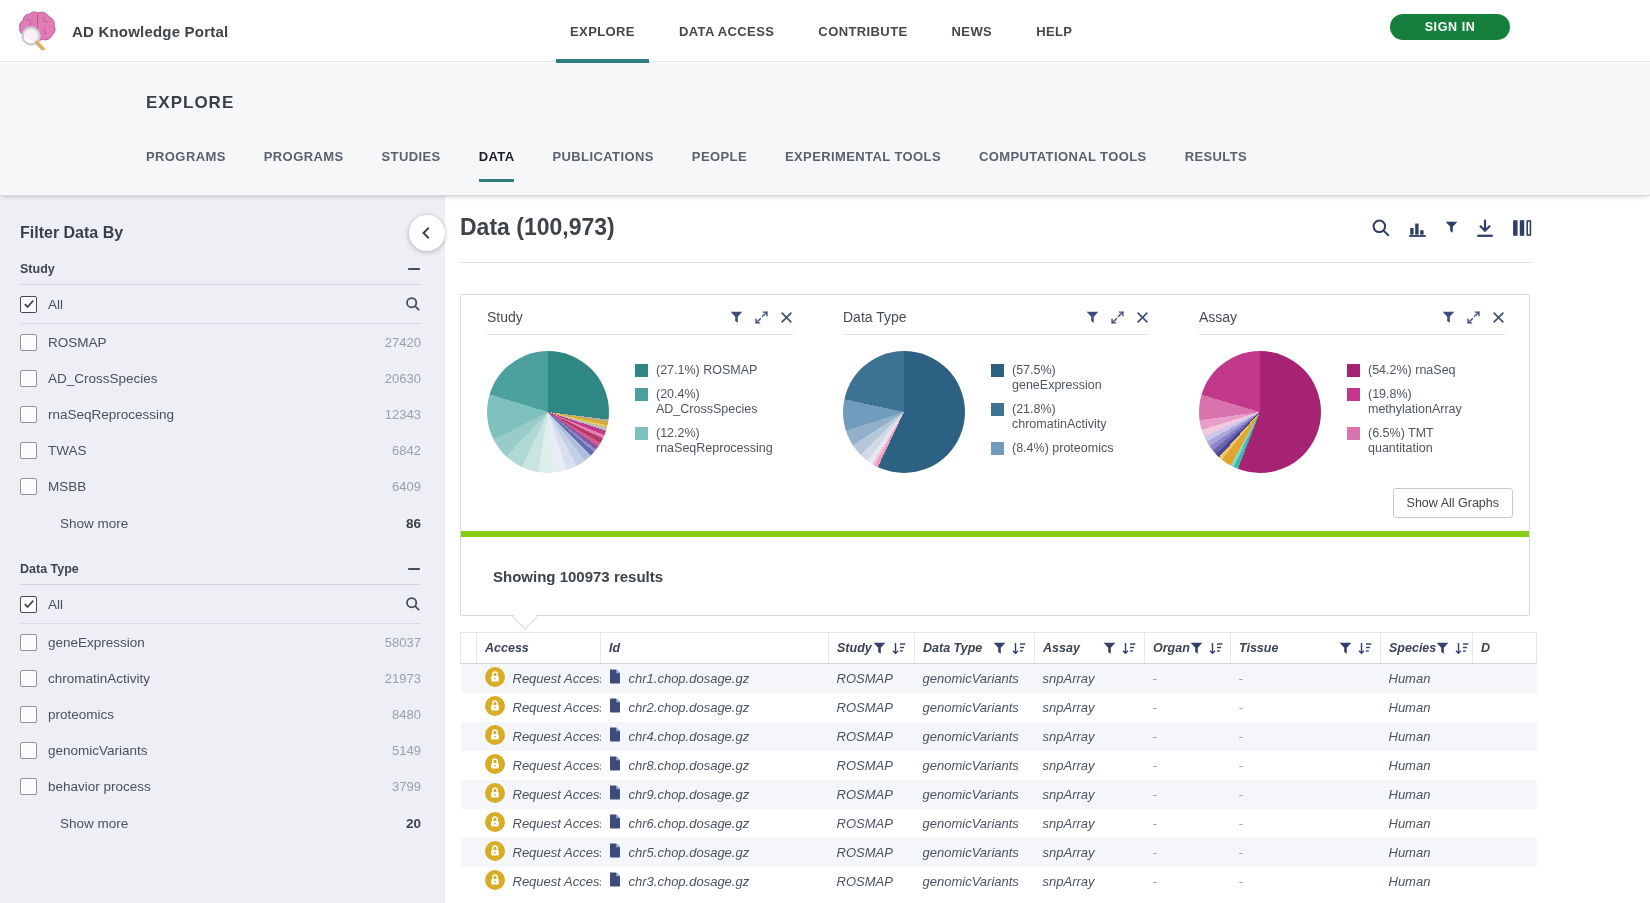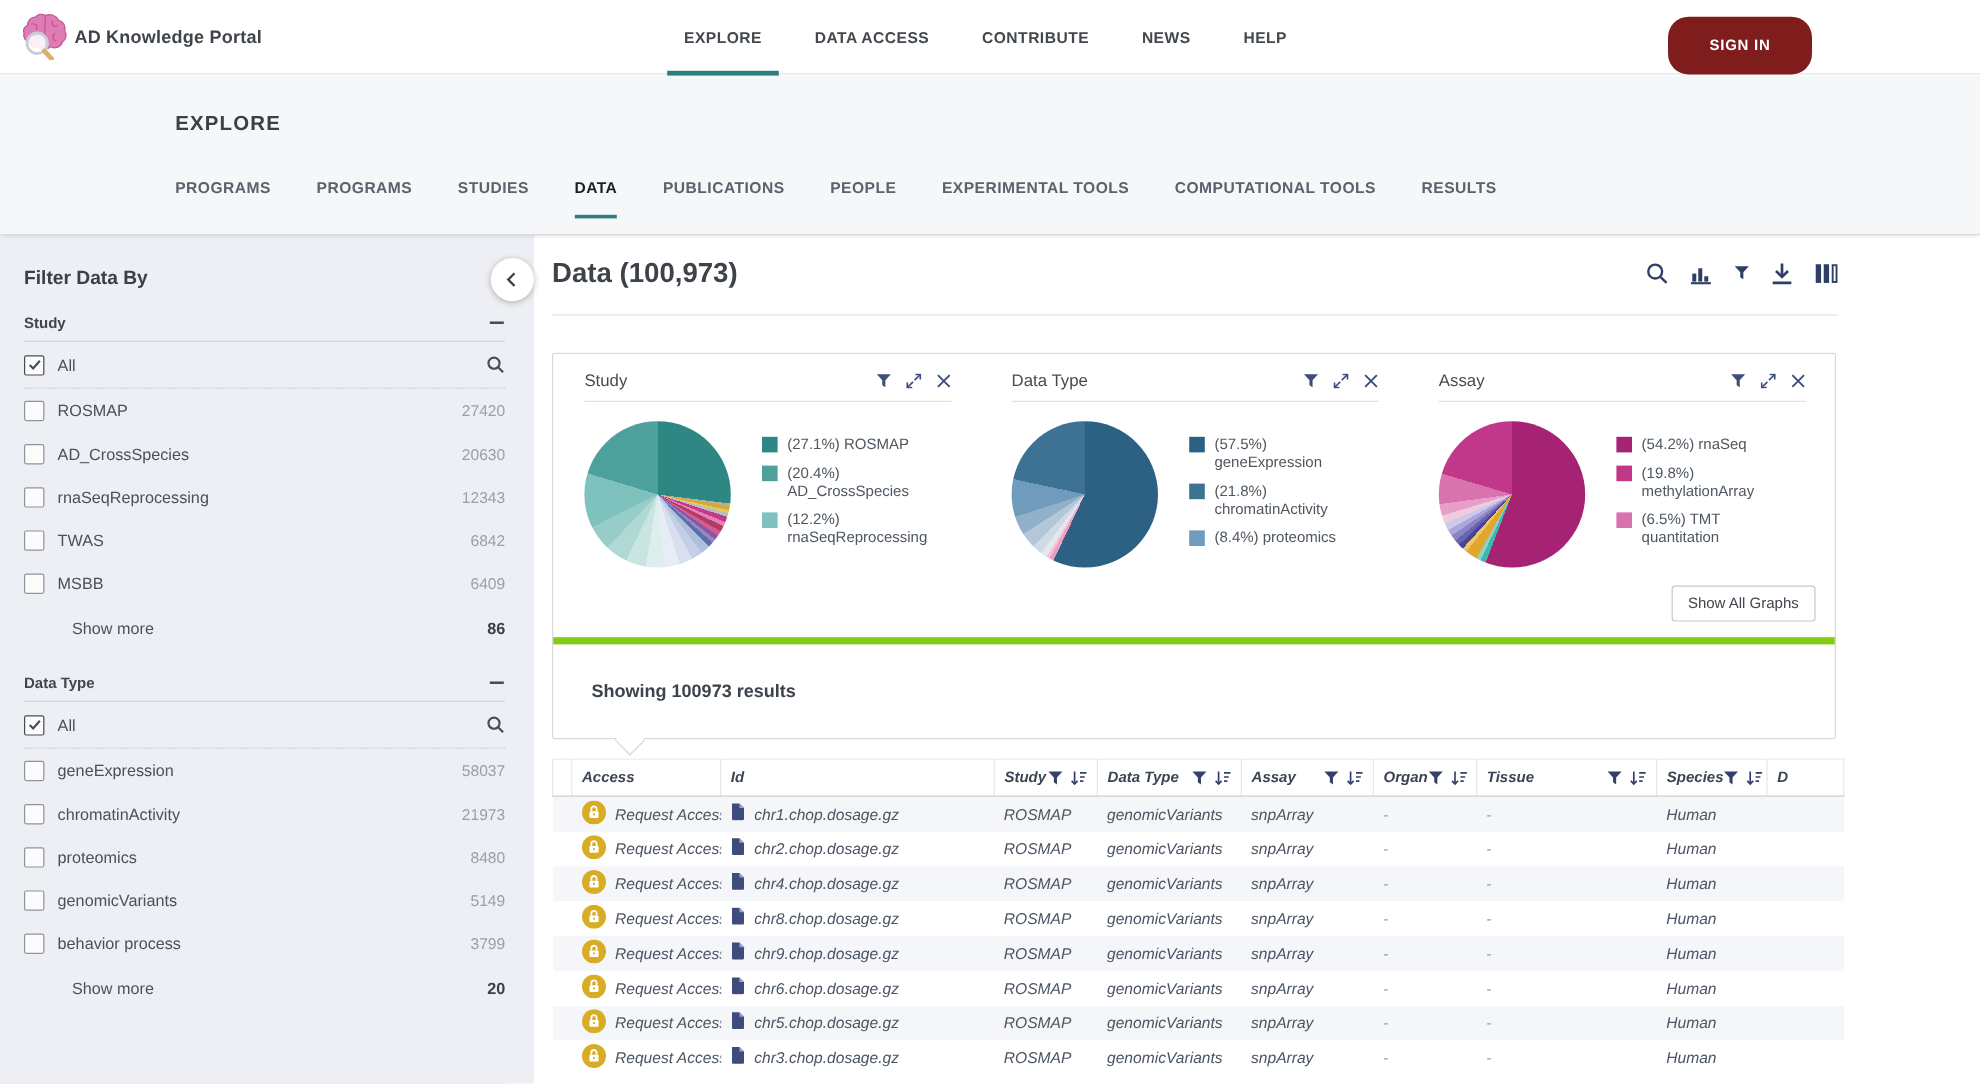--- a/index.html
+++ b/index.html
@@ -1,26 +1,26 @@
 <!DOCTYPE html>
 <html><head>
 <meta charset="utf-8">
 <style>
   * { box-sizing: border-box; margin: 0; padding: 0; }
   body { font-family: "Liberation Sans", sans-serif; background: #fff; }
   .page { position: relative; width: 1650px; height: 903px; background: #fff; overflow: hidden; }
 
   
   .topbar { position: absolute; left: 0; top: 0; width: 1650px; height: 62px; background: #fff; border-bottom: 1px solid #e2e3e5; z-index: 6; }
-  .brand { position: absolute; left: 16px; top: 8px; display: flex; align-items: center; gap: 0; justify-content: space-between; }
+  .brand { position: absolute; left: 16px; top: 8px; display: flex; align-items: center; gap: 10px; justify-content: space-between; }
   .brand-name { font-size: 15px; font-weight: 700; color: #3e4449; letter-spacing: .2px; }
   .top-nav { position: absolute; left: 570px; top: 0; height: 62px; display: flex; align-items: center; gap: 44px; }
   .nav-item { position: relative; height: 62px; display: flex; align-items: center; font-size: 13px; font-weight: 700; color: #43484d; letter-spacing: .4px; cursor: pointer; }
   .nav-item.active::after { content: ""; position: absolute; bottom: -1px; left: -14px; right: -14px; height: 4px; background: #2e7e80; }
-  .signin-btn { position: absolute; left: 1390px; top: 14px; width: 120px; height: 48px; border-radius: 17px; background: #7f1d1d; border: none; color: #fff; font-family: "Liberation Sans", sans-serif; font-size: 12.5px; font-weight: 700; letter-spacing: .6px; cursor: pointer; }
+  .signin-btn { position: absolute; left: 1390px; top: 14px; width: 120px; height: 26px; border-radius: 17px; background: #15803d; border: none; color: #fff; font-family: "Liberation Sans", sans-serif; font-size: 12.5px; font-weight: 700; letter-spacing: .6px; cursor: pointer; }
 
   
   .explore-band { position: absolute; left: 0; top: 63px; width: 1650px; height: 133px; background: #f6f7f8; border-bottom: 1px solid #d8dade; box-shadow: 0 3px 4px -2px rgba(0,0,0,.18); z-index: 4; }
   .explore-title { position: absolute; left: 146px; top: 30px; font-size: 17px; font-weight: 700; color: #3a4045; letter-spacing: 1px; }
   .explore-tabs { position: absolute; left: 146px; top: 86px; display: flex; gap: 38px; }
   .tab { font-size: 13px; font-weight: 700; color: #5a626d; letter-spacing: .4px; padding-bottom: 15px; cursor: pointer; border-bottom: 3px solid transparent; }
   .tab.active { color: #1d2023; border-bottom-color: #2e7e80; }
 
   
   .sidebar { position: absolute; left: 0; top: 196px; width: 445px; height: 767px; background: #edeff4; }

